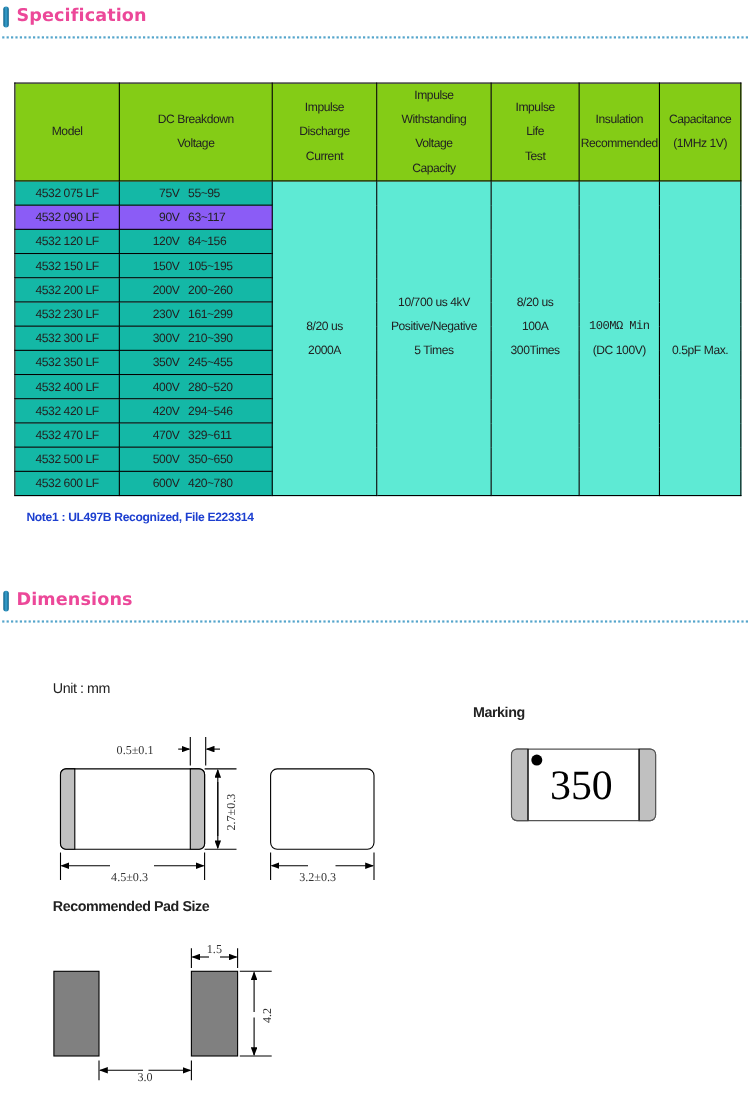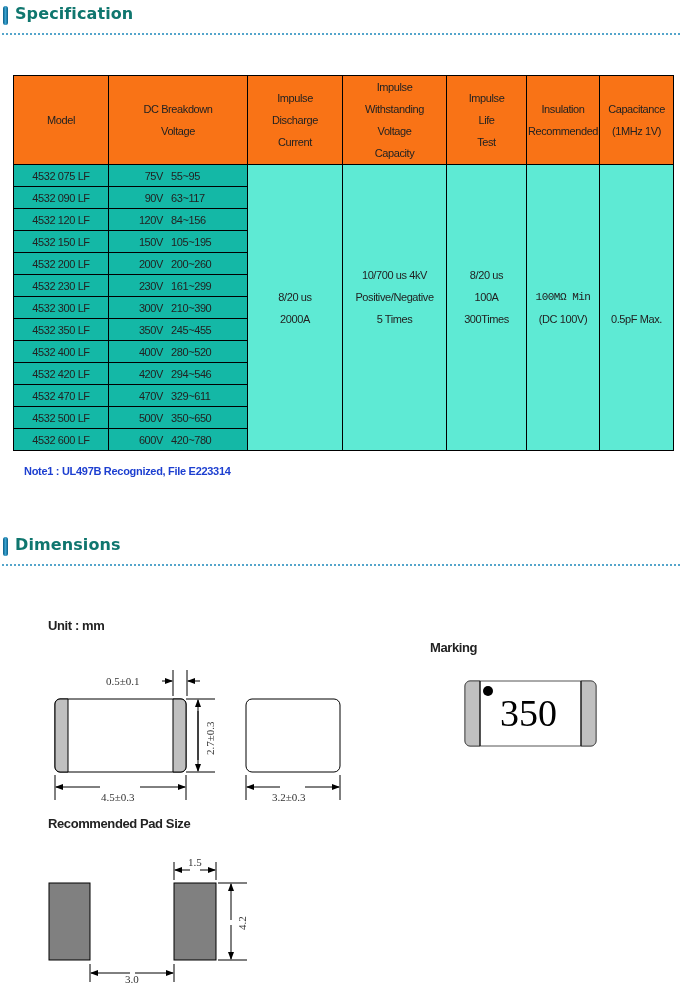--- a/index.html
+++ b/index.html
@@ -1,34 +1,34 @@
 <!DOCTYPE html>
 <html><head>
 <meta charset="utf-8">
 <style>
   html, body { margin:0; padding:0; background:#ffffff; }
   body { width:680px; height:1006px; position:relative; overflow:hidden; font-family:"Liberation Sans", sans-serif; color:#222; }
   .section-head { position:absolute; left:0; width:680px; height:36px; }
   .section-head .bar { position:absolute; left:3px; top:6px; width:5px; height:19px; border-radius:3px; background:linear-gradient(to right,#0a5d86,#3aa3d0,#0a5d86); }
-  .section-head .title { position:absolute; left:15px; top:4px; font-family:"DejaVu Sans", sans-serif; font-weight:bold; font-size:16px; color:#0f766e; letter-spacing:0.1px; }
+  .section-head .title { position:absolute; left:15px; top:4px; font-family:"DejaVu Sans", sans-serif; font-weight:bold; font-size:16px; color:#ec4899; letter-spacing:0.1px; }
   .section-head .dots { position:absolute; left:2px; right:0; top:33px; border-top:2px dotted #2b8fbf; height:0; opacity:0.8; }
 
   table.spec { position:absolute; left:13px; top:75px; width:660px; border-collapse:collapse; font-size:11px; letter-spacing:-0.4px; color:#222; table-layout:fixed; }
   table.spec th, table.spec td { border:1.5px solid #000; text-align:center; vertical-align:middle; padding:0; }
-  table.spec th { font-weight:normal; height:88px; line-height:22px; background:#f97316; }
+  table.spec th { font-weight:normal; height:88px; line-height:22px; background:#84cc16; }
   table.spec td.model, table.spec td.volt { height:21px; background:#14b8a6; }
-  table.spec tr.hl td.model, table.spec tr.hl td.volt { background:#14b8a6; }
+  table.spec tr.hl td.model, table.spec tr.hl td.volt { background:#8b5cf6; }
   table.spec td.merged { background:#5eead4; line-height:22px; }
   .volt .v { display:inline-block; width:28px; text-align:right; margin-right:8px; }
   .volt .r { display:inline-block; width:50px; text-align:left; }
   .ohm { font-family:"Liberation Mono", monospace; font-size:11px; letter-spacing:-0.5px; }
 
   .note { position:absolute; left:24px; top:465px; font-size:11px; font-weight:bold; color:#1d3fd0; letter-spacing:-0.3px; }
 
-  .label { position:absolute; font-size:13px; letter-spacing:-0.4px; color:#222;font-weight:bold; }
+  .label { position:absolute; font-size:13px; letter-spacing:-0.4px; color:#222; }
   .label.bold { font-weight:bold; }
 
   .diagram { position:absolute; left:0; top:0; }
   .dimtext { font-family:"Liberation Serif", serif; font-size:11px; fill:#333; }
 </style>
 </head>
 <body>
 
 <div class="section-head" style="top:0px;">
   <div class="bar"></div>

